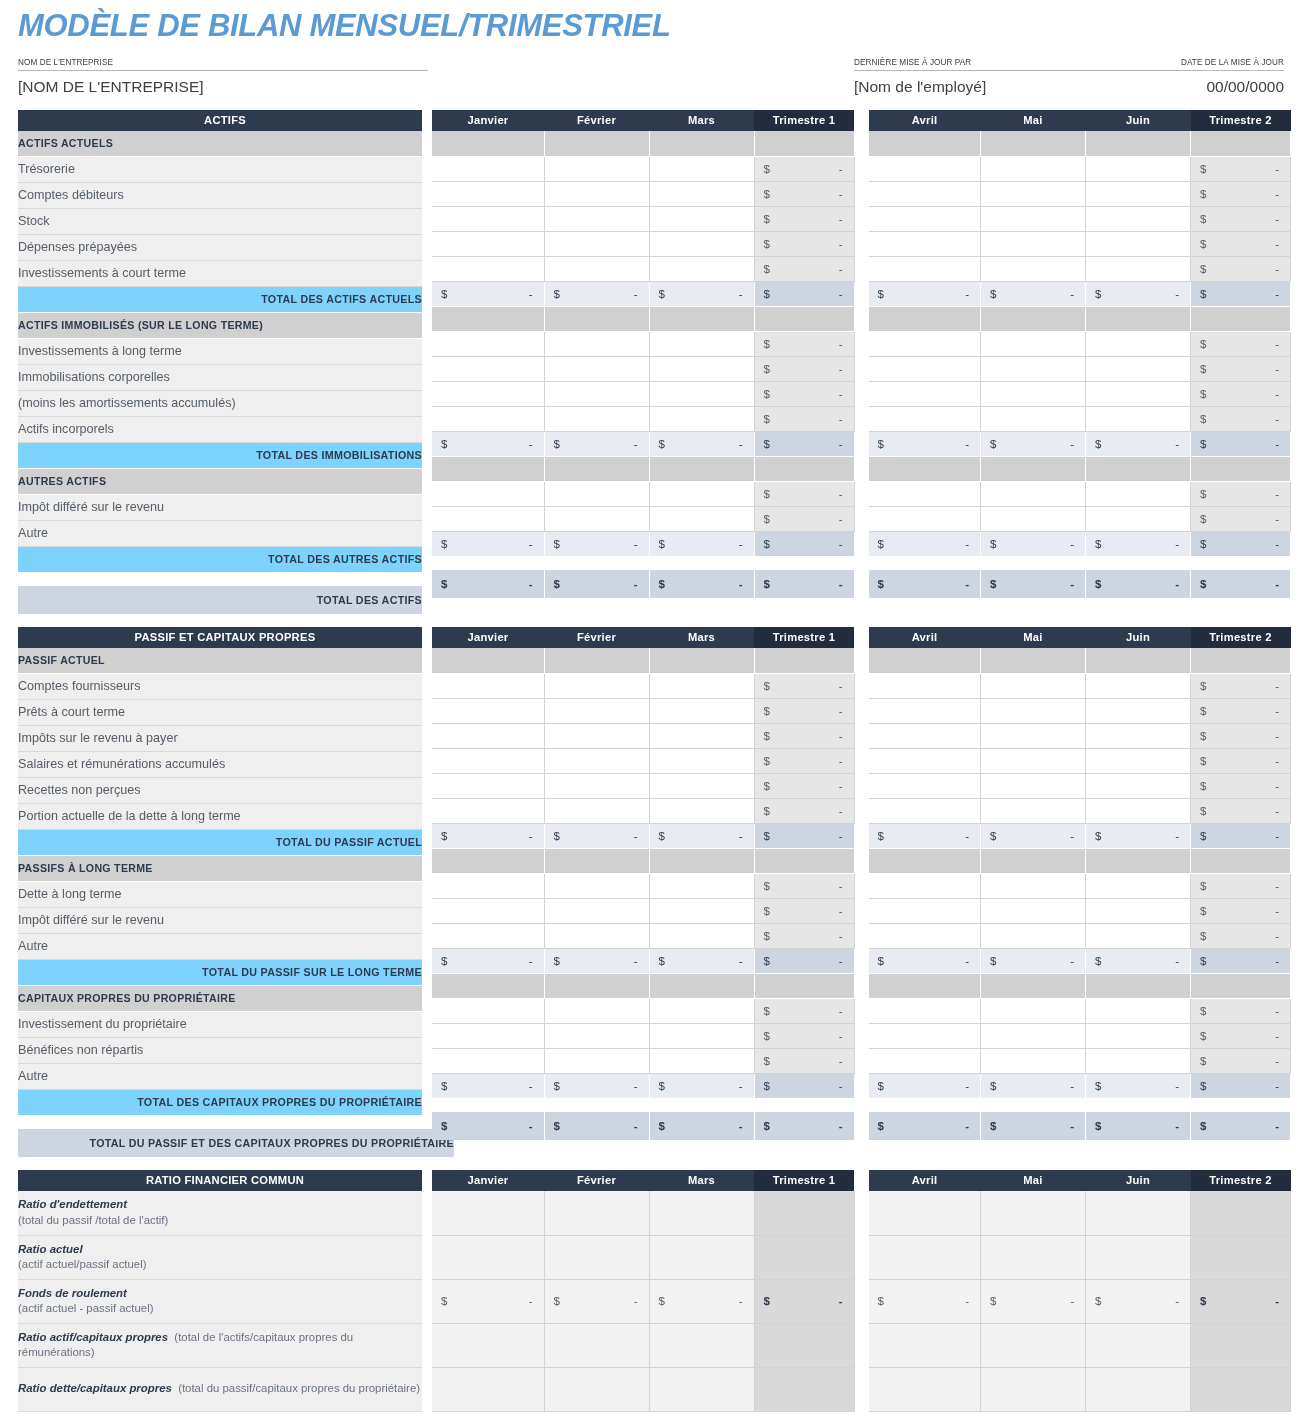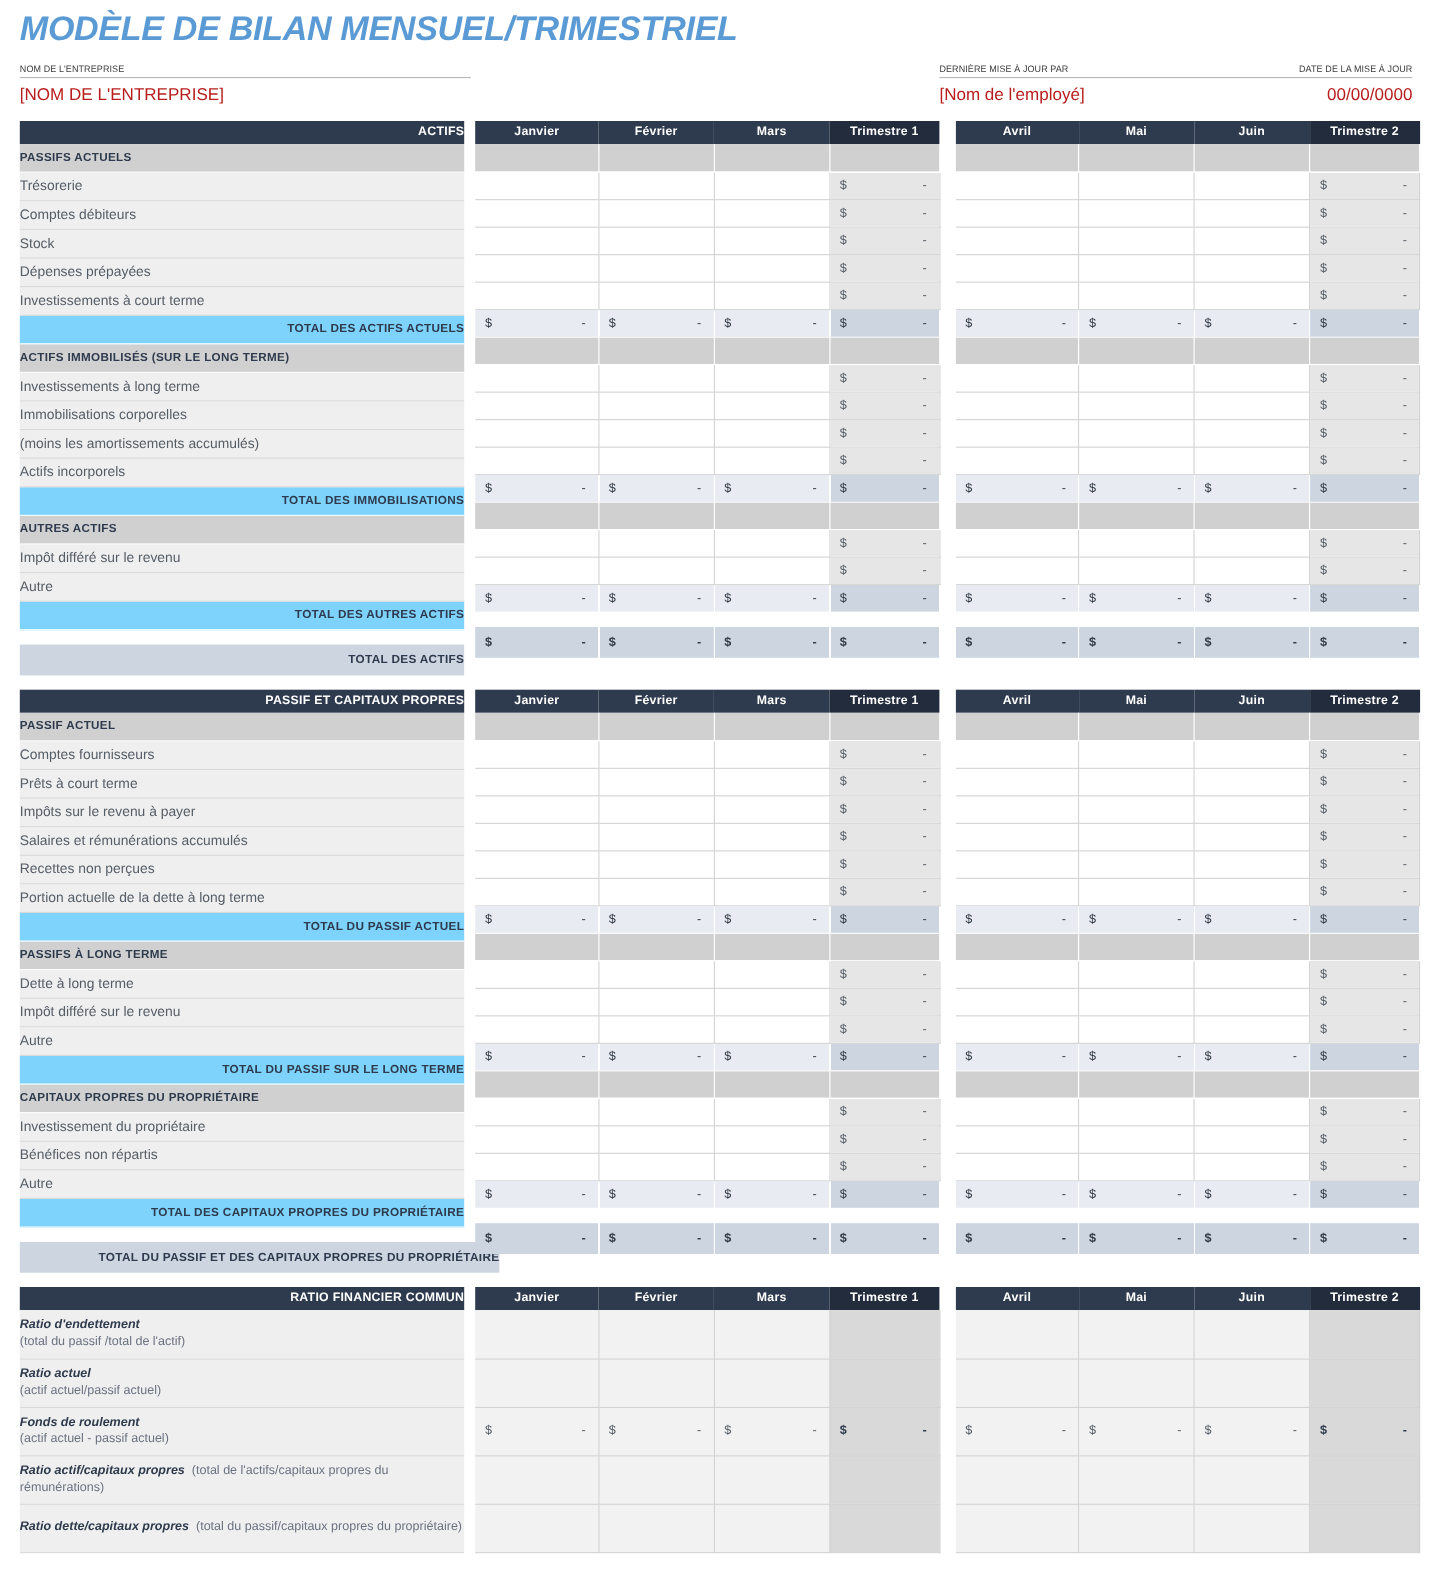--- a/index.html
+++ b/index.html
@@ -40,21 +40,21 @@
     letter-spacing: 0.1px;
     padding-bottom: 3px;
     white-space: nowrap;
     transform: scaleX(0.96);
     transform-origin: left center;
   }
   .meta-block-upddate .meta-label { transform-origin: right center; }
   .meta-rule { border-bottom: 1px solid #b6b6b6; }
   .meta-value {
     font-size: 15.5px;
-    color: #b91c1c;
+    color: #404040;
     padding-top: 7px;
     white-space: nowrap;
   }
   .meta-right .meta-rule { border-bottom: 1px solid #b6b6b6; }
 
   
   .section { display: flex; align-items: flex-start; }
   .labels-col { width: 404px; flex: 0 0 404px; margin-left: 18px; }
   .grid-col   { margin-left: 10px; }
   .grid-col2  { margin-left: 14px; }
@@ -69,21 +69,21 @@
   .hdr {
     background: #2e3a4d;
     color: #ffffff;
     font-weight: bold;
     font-size: 11.2px;
     height: 21px;
     line-height: 21px;
     letter-spacing: 0.25px;
     white-space: nowrap;
   }
-  .hdr.left { text-align: right; padding-left: 10px; }
+  .hdr.left { text-align: center; padding-left: 10px; }
   .hdr.mid  { text-align: center; }
   .hdr.qtr  { background: #222c3c; }
 
   .subhead {
     background: #d0d0d0;
     color: #2e3a4d;
     font-weight: bold;
     font-size: 10.6px;
     letter-spacing: 0.3px;
     height: 25px;
@@ -236,21 +236,21 @@
     <div class="labels-col">
       <table class="t" id="assets-labels">
           <colgroup>
             <col style="width:404px">
           </colgroup>
           <tbody>
             <tr>
               <th class="hdr left">ACTIFS</th>
             </tr>
             <tr>
-              <td class="subhead">PASSIFS ACTUELS</td>
+              <td class="subhead">ACTIFS ACTUELS</td>
             </tr>
             <tr>
               <td class="item">Trésorerie</td>
             </tr>
             <tr>
               <td class="item">Comptes débiteurs</td>
             </tr>
             <tr>
               <td class="item">Stock</td>
             </tr>

